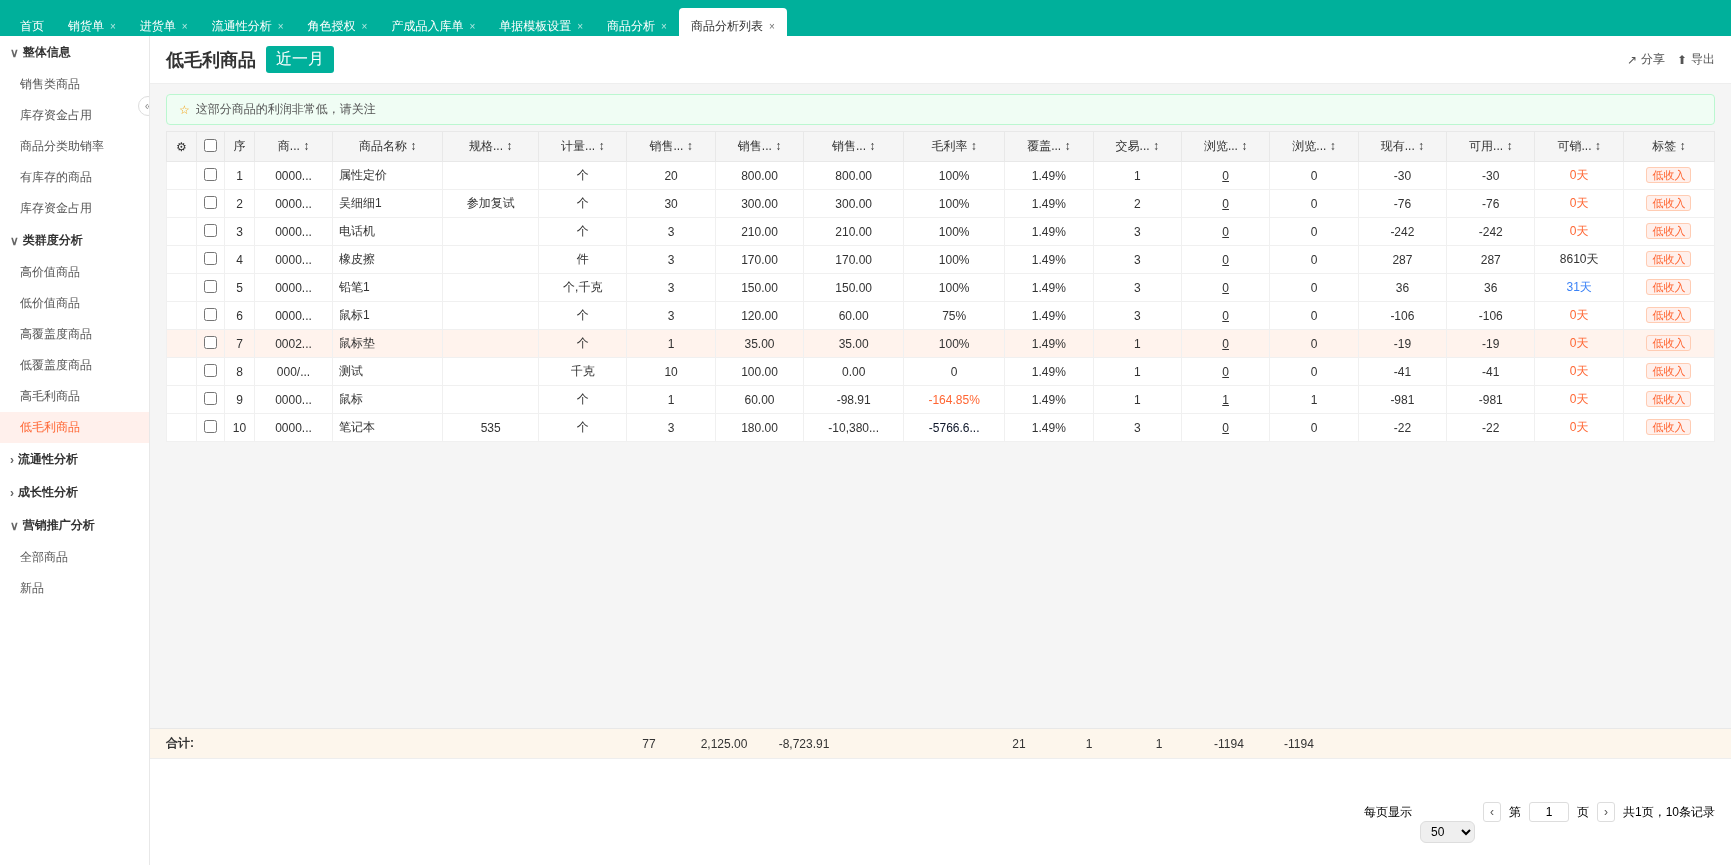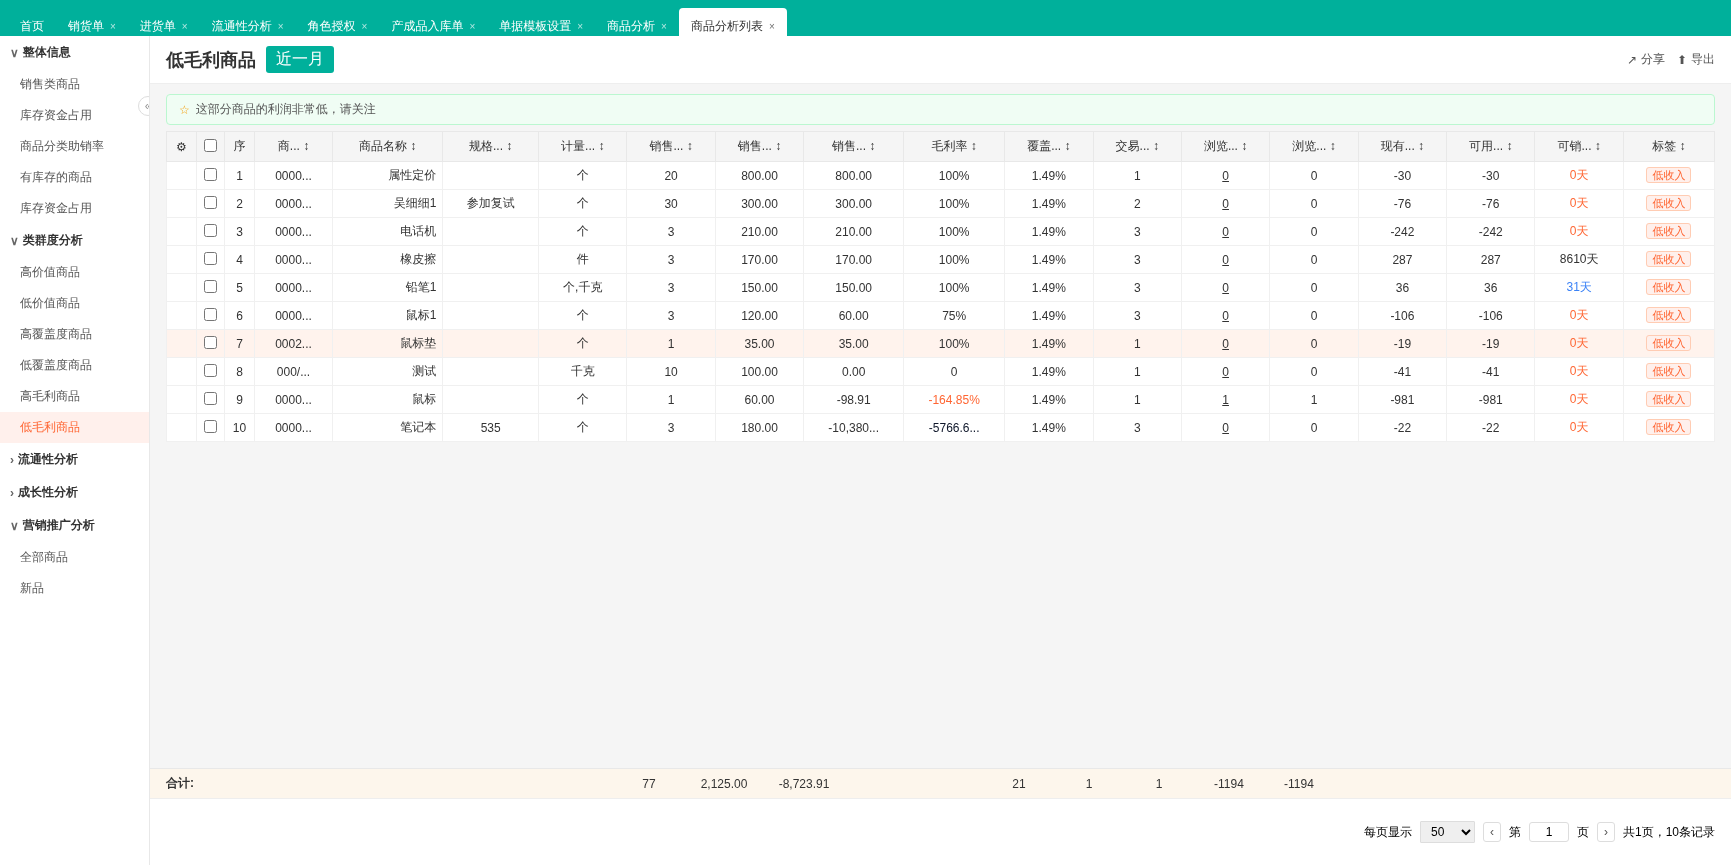--- a/index.html
+++ b/index.html
@@ -194,21 +194,21 @@
       border-bottom: 1px solid #f0f0f0;
     }
     tbody tr.highlighted { background: #fff3ed; }
     tbody td {
       border: 1px solid #f0f0f0;
       padding: 5px 6px;
       text-align: center;
       white-space: nowrap;
       color: #333;
     }
-    tbody td.text-left { text-align: right; }
+    tbody td.text-left { text-align: left; }
     .link-underline { text-decoration: underline; color: #333; cursor: pointer; }
     .tag-badge {
       background: #fff0ec;
       color: #ff6633;
       border: 1px solid #ffccb3;
       border-radius: 3px;
       padding: 1px 5px;
       font-size: 11px;
     }
 
@@ -237,23 +237,24 @@
       align-items: center;
       justify-content: flex-end;
       padding: 22px 16px;
       background: #fff;
       border-top: 1px solid #eee;
       gap: 8px;
       font-size: 12px;
     }
     .page-select {
       border: 1px solid #ddd;
-      border-radius: 1px;
+      border-radius: 6px;
       padding: 2px 6px;
       font-size: 12px;
+      margin-top: 40px;
     }
     .page-btn {
       border: 1px solid #ddd;
       background: #fff;
       border-radius: 3px;
       padding: 2px 6px;
       cursor: pointer;
       color: #555;
     }
     .page-input {

